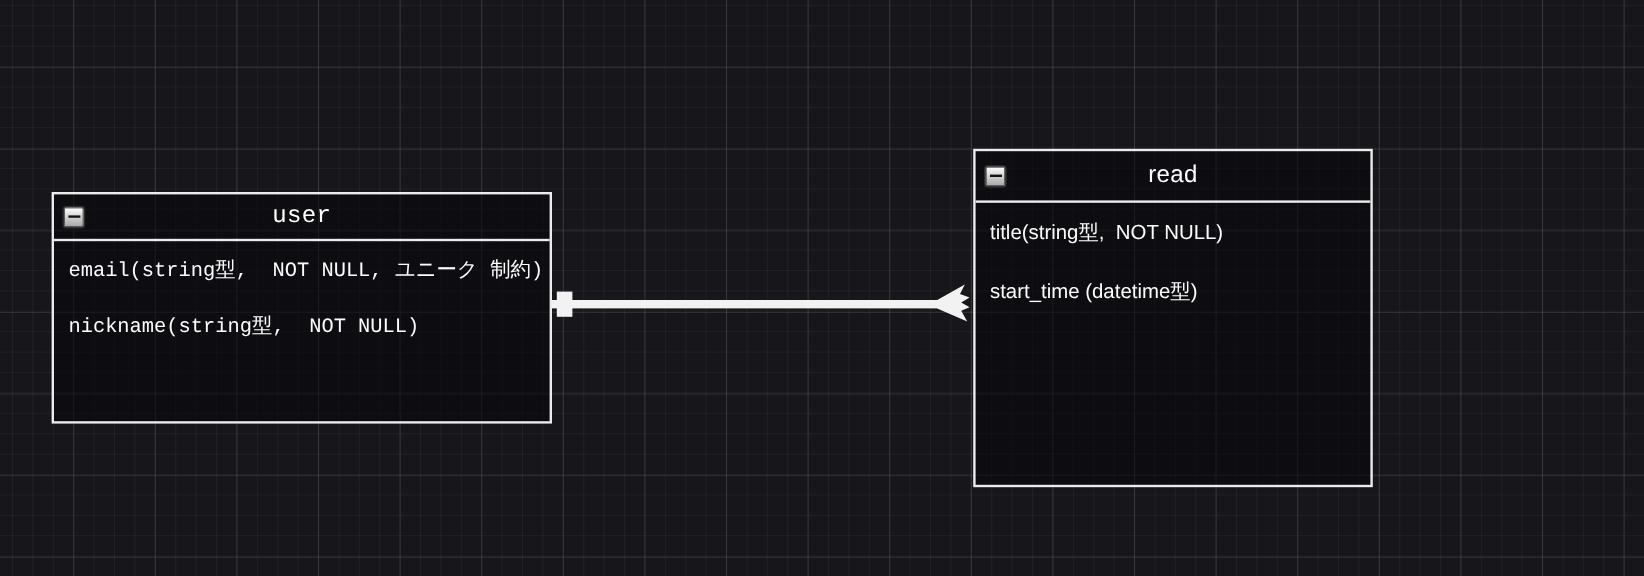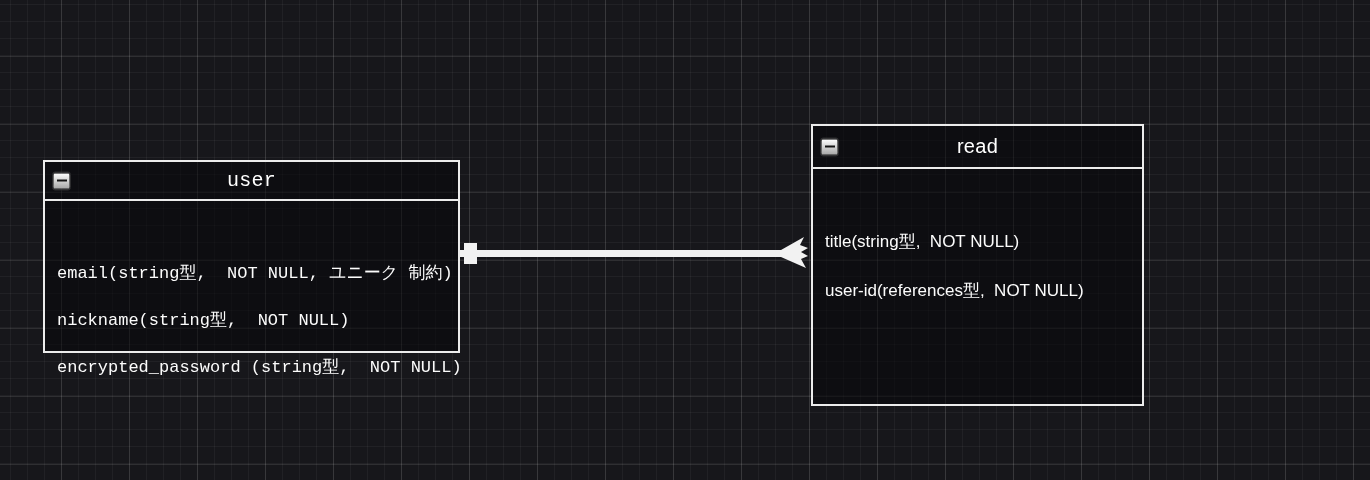--- a/index.html
+++ b/index.html
@@ -50,21 +50,21 @@
     outline:1px solid #2c2c2e;
     background:linear-gradient(180deg,#fdfdfd 0%,#d6d6d6 45%,#a8a8a8 100%);
     border-radius:2px;
     display:flex;align-items:center;justify-content:center;
     cursor:pointer;
   }
   .minus-bar{
     width:10px;height:2px;
     background:#141414;
   }
-  .entity-body{display:flex;flex-direction:column;margin-top:48px;}
+  .entity-body{display:flex;flex-direction:column;}
   .field-row{
     display:flex;align-items:center;
     padding:0 12px;
     font-size:17px;
     white-space:pre;
     color:#fcfcfc;
   }
   #entity-user .field-row{height:47px;}
   #entity-read .field-row{height:49px;}
   
@@ -103,31 +103,30 @@
     <div class="entity-header">
       <span class="collapse-btn">
         <span class="minus-bar"></span>
       </span>
       <span class="entity-title">user</span>
     </div>
     <div class="entity-body">
 
     <div class="field-row">email(string型,  NOT NULL, ユニーク 制約)</div>
         <div class="field-row">nickname(string型,  NOT NULL)</div>
-        <div class="field-row">encrypted_password (string型,  NOT NULL)</div>
       </div>
   </div>
 
   <div class="entity" id="entity-read">
     <div class="entity-header">
       <span class="collapse-btn">
         <span class="minus-bar"></span>
       </span>
       <span class="entity-title">read</span>
     </div>
     <div class="entity-body">
 
     <div class="field-row">title(string型,  NOT NULL)</div>
-        <div class="field-row">user-id(references型,  NOT NULL)</div>
+        <div class="field-row">start_time (datetime型)</div>
       </div>
   </div>
 
 </div>
 
 </body></html>

